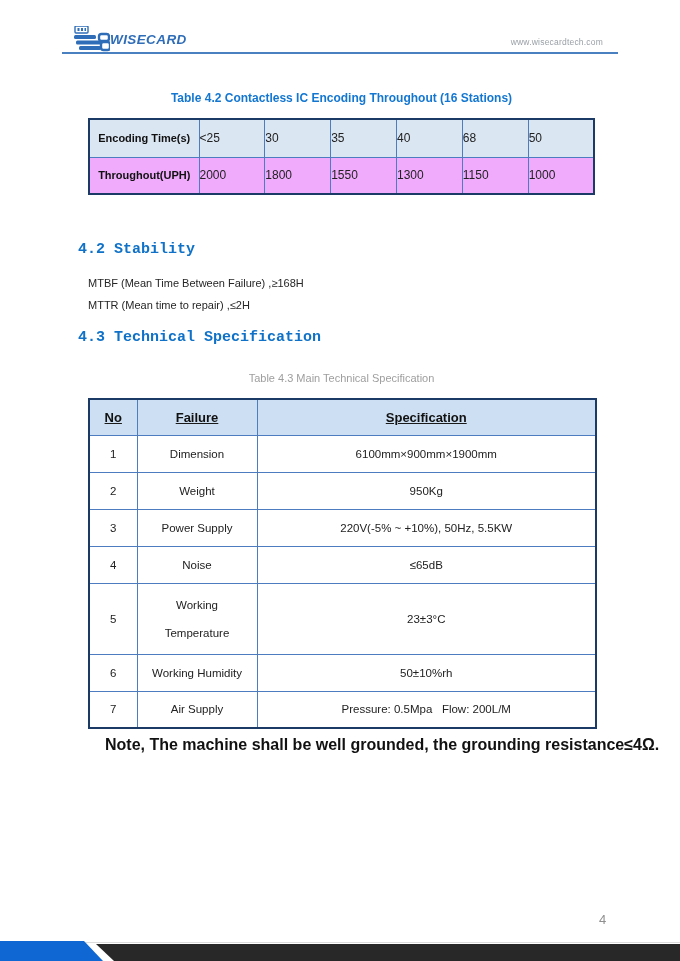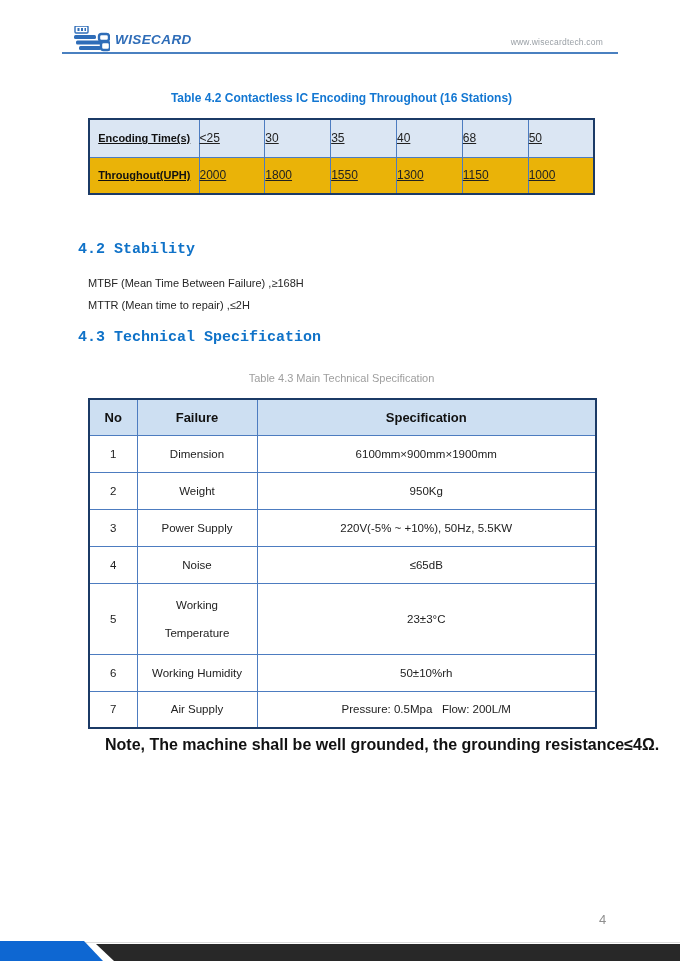--- a/index.html
+++ b/index.html
@@ -5,50 +5,50 @@
   html,body { margin:0; padding:0; }
   body {
     width:680px; height:961px; position:relative; overflow:hidden;
     background:#ffffff;
     font-family:"Liberation Sans","DejaVu Sans",sans-serif;
     color:#1a1a1a;
   }
   .abs { position:absolute; }
 
   
-  .logo-wrap { left:74px; top:26px; display:flex; align-items:center; gap:5px; }
+  .logo-wrap { left:74px; top:26px; display:flex; align-items:center; }
   .brand { font-size:13.5px; font-weight:bold; font-style:italic; color:#2f6db8; letter-spacing:.4px; }
   .site { top:37px; right:77px; font-size:8.5px; color:#9aa0a6; letter-spacing:.2px;padding-left:40px; }
   .header-rule { left:62px; top:52px; width:556px; height:2px; background:#4a80c0; }
 
   
   .t42-caption { left:88px; top:91px; width:507px; text-align:center;
     font-size:12px; font-weight:bold; color:#1377d2; }
   table { border-collapse:collapse; table-layout:fixed; }
   .t42 { left:88px; top:118px; width:507px; border:2px solid #1b3a66; }
-  .t42 th,.t42 td { border:1px solid #4d7cc0; vertical-align:middle; padding:0;text-decoration:underline; }
+  .t42 th,.t42 td { border:1px solid #4d7cc0; vertical-align:middle; padding:0; }
   .t42 tr.hdr { background:#dbe6f3; height:38px; }
-  .t42 tr.dat { background:#eab308; height:37px; }
+  .t42 tr.dat { background:#f0abfc; height:37px; }
   .t42 th { font-size:11px; font-weight:bold; color:#111; }
   .t42 td { font-size:12px; color:#222; }
 
   
   .h2 { left:78px; font-size:15px; font-weight:bold; color:#0f72c8;font-family:Liberation Mono, monospace; }
   .h2.s42 { top:241px; }
   .h2.s43 { top:329px; }
   .bodyline { left:88px; font-size:11px; color:#262626; }
   .bodyline.l1 { top:277px; }
   .bodyline.l2 { top:299px; }
 
   
   .t43-caption { left:88px; top:372px; width:507px; text-align:center;
     font-size:11px; color:#9e9e9e; }
   .t43 { left:88px; top:398px; width:507px; border:2px solid #1b3a66; }
   .t43 th,.t43 td { border:1px solid #4d7cc0; text-align:center; vertical-align:middle; padding:0; }
-  .t43 tr.hdr { background:#cddff2; height:36px; }
+  .t43 tr.hdr { background:#cddff2; height:36px;text-decoration:underline; }
   .t43 th { font-size:13px; font-weight:bold; color:#111; }
   .t43 tr.dat { background:#ffffff; height:37px; }
   .t43 tr.dat.tall { height:71px; }
   .t43 td { font-size:11.5px; color:#222; }
   .t43 td.spec { white-space:pre-wrap; }
   .cat-line1 { margin-bottom:16px; }
 
   
   .note { left:105px; top:736px; font-size:16px; font-weight:bold; color:#111; }
   .pagenum { left:599px; top:912px; font-size:13px; color:#8f8f8f; }

